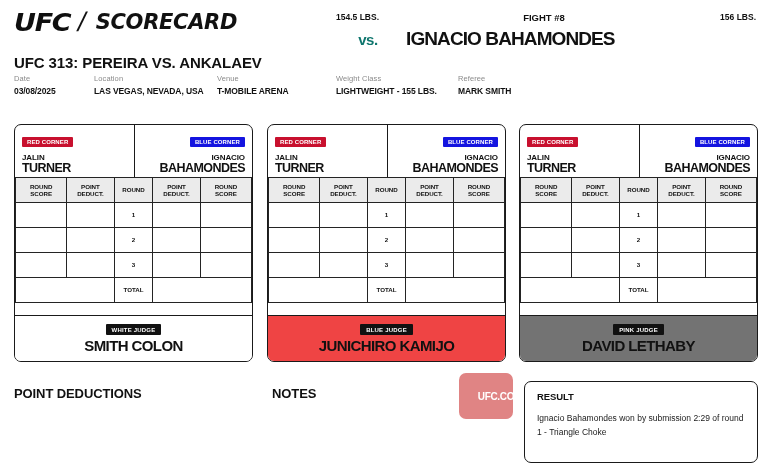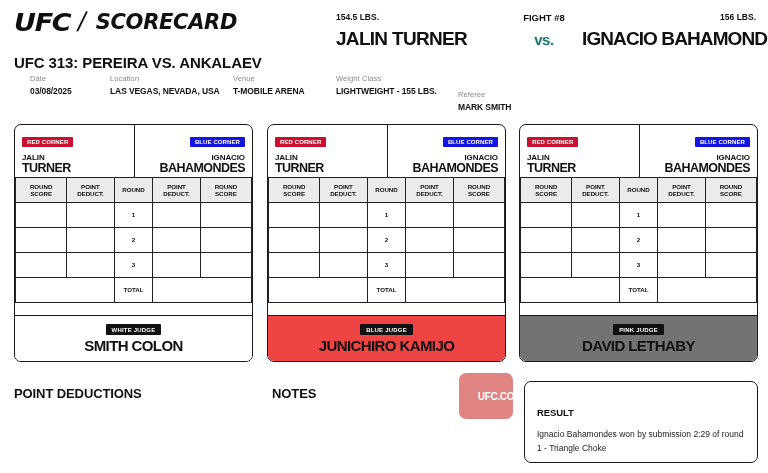--- a/index.html
+++ b/index.html
@@ -29,41 +29,41 @@
   .brand-word {
     font-family: "DejaVu Sans", sans-serif;
     font-size: 21px; font-weight: 900; font-style: italic;
     letter-spacing: -0.3px; color: #111; line-height: 1;
   }
 
   .event-title {
     position: absolute; left: 14px; top: 54px;
     font-size: 15px; font-weight: 700; letter-spacing: -0.1px; color: #111;
   }
-  .meta-row { position: absolute; left: 30px; top: 74px; display: flex; }
+  .meta-row { position: absolute; left: 14px; top: 74px; display: flex; }
   .meta-block { display: flex; flex-direction: column; gap: 3px; }
   .meta-label { font-size: 7.5px; color: #8a8a8a; font-weight: 400; letter-spacing: 0.1px; }
   .meta-value { font-size: 8.5px; color: #111; font-weight: 700; letter-spacing: -0.1px; }
   .mb-date { width: 80px; }
   .mb-loc  { width: 123px; }
   .mb-ven  { width: 120px; }
 
   
   .bout { position: absolute; left: 330px; top: 8px; width: 428px; height: 56px; }
   .bout-weight-l { position: absolute; left: 6px; top: 4px; font-size: 8.5px; font-weight: 700; color: #111; }
   .bout-weight-r { position: absolute; right: 2px; top: 4px; font-size: 8.5px; font-weight: 700; color: #111; }
   .bout-fightno { position: absolute; left: 0; right: 0; top: 4px; text-align: center; font-size: 9.5px; font-weight: 700; color: #111; letter-spacing: 0px; }
   .bout-names { position: absolute; left: 0; top: 20px; width: 428px; display: flex; align-items: baseline; }
   .bout-red   { width: 176px; text-align: left; padding-left: 6px; font-size: 19px; font-weight: 900; letter-spacing: -0.7px; color: #111; }
   .bout-vs    { width: 76px; text-align: center; font-size: 15px; font-weight: 900; letter-spacing: -0.4px; color: #0f766e; }
   .bout-blue  { width: 176px; text-align: right; padding-right: 2px; font-size: 19px; font-weight: 900; letter-spacing: -0.9px; color: #111; white-space: nowrap; }
 
   .meta-row2 { position: absolute; left: 336px; top: 74px; display: flex; }
   .mb-wc { width: 122px; }
-  .mb-ref { width: 130px; margin-top: 16px; }
+  .mb-ref { width: 130px; }
 
   
   .cards { position: absolute; left: 0; top: 124px; width: 768px; height: 240px; }
   .card {
     position: absolute; top: 0; width: 239px; height: 238px;
     border: 1.6px solid #1a1a1a; border-radius: 7px; background: #fff; overflow: hidden;
   }
   .card-1 { left: 14px; }
   .card-2 { left: 267px; }
   .card-3 { left: 519px; }
@@ -130,21 +130,21 @@
     background: #e08484; border-radius: 7px;
     display: flex; align-items: center; justify-content: center;
   }
   .ufc-badge-text { color: #ffffff; font-size: 10px; font-weight: 900; letter-spacing: -0.3px; margin-left: 28px; }
 
   .result-box {
     position: absolute; left: 524px; top: 381px; width: 234px; height: 82px;
     border: 1.6px solid #1a1a1a; border-radius: 7px; background: #fff;
     padding: 9px 12px;
   }
-  .result-title { font-size: 9.5px; font-weight: 800; color: #111; letter-spacing: -0.1px; margin-top: 16px; }
+  .result-title { font-size: 9.5px; font-weight: 800; color: #111; letter-spacing: -0.1px; }
   .result-text { margin-top: 9px; font-size: 8.5px; font-weight: 400; color: #1a1a1a; line-height: 1.65; }
 </style>
 </head>
 <body>
 
 <div class="page">
 
   <div class="header">
 
     <div class="brand">
@@ -168,21 +168,20 @@
         <span class="meta-label">Venue</span>
         <span class="meta-value">T-MOBILE ARENA</span>
       </div>
     </div>
 
     <div class="bout">
       <div class="bout-weight-l">154.5 LBS.</div>
       <div class="bout-fightno">FIGHT #8</div>
       <div class="bout-weight-r">156 LBS.</div>
       <div class="bout-names">
-        <div class="bout-red">JALIN TURNER</div>
         <div class="bout-vs">vs.</div>
         <div class="bout-blue">IGNACIO BAHAMONDES</div>
       </div>
     </div>
 
     <div class="meta-row2">
       <div class="meta-block mb-wc">
         <span class="meta-label">Weight Class</span>
         <span class="meta-value">LIGHTWEIGHT - 155 LBS.</span>
       </div>

